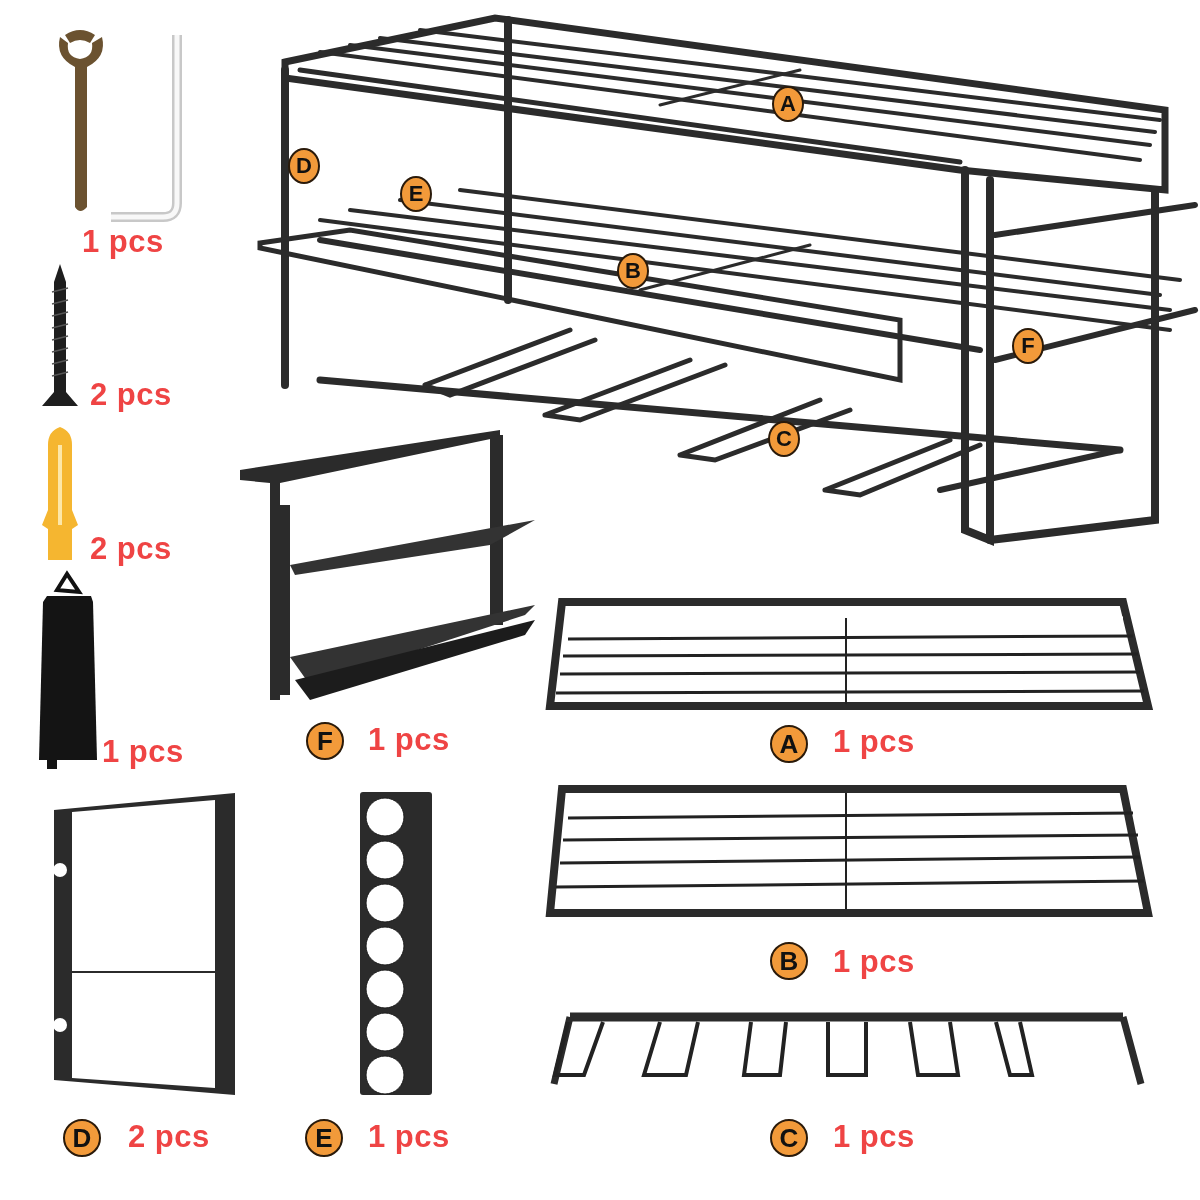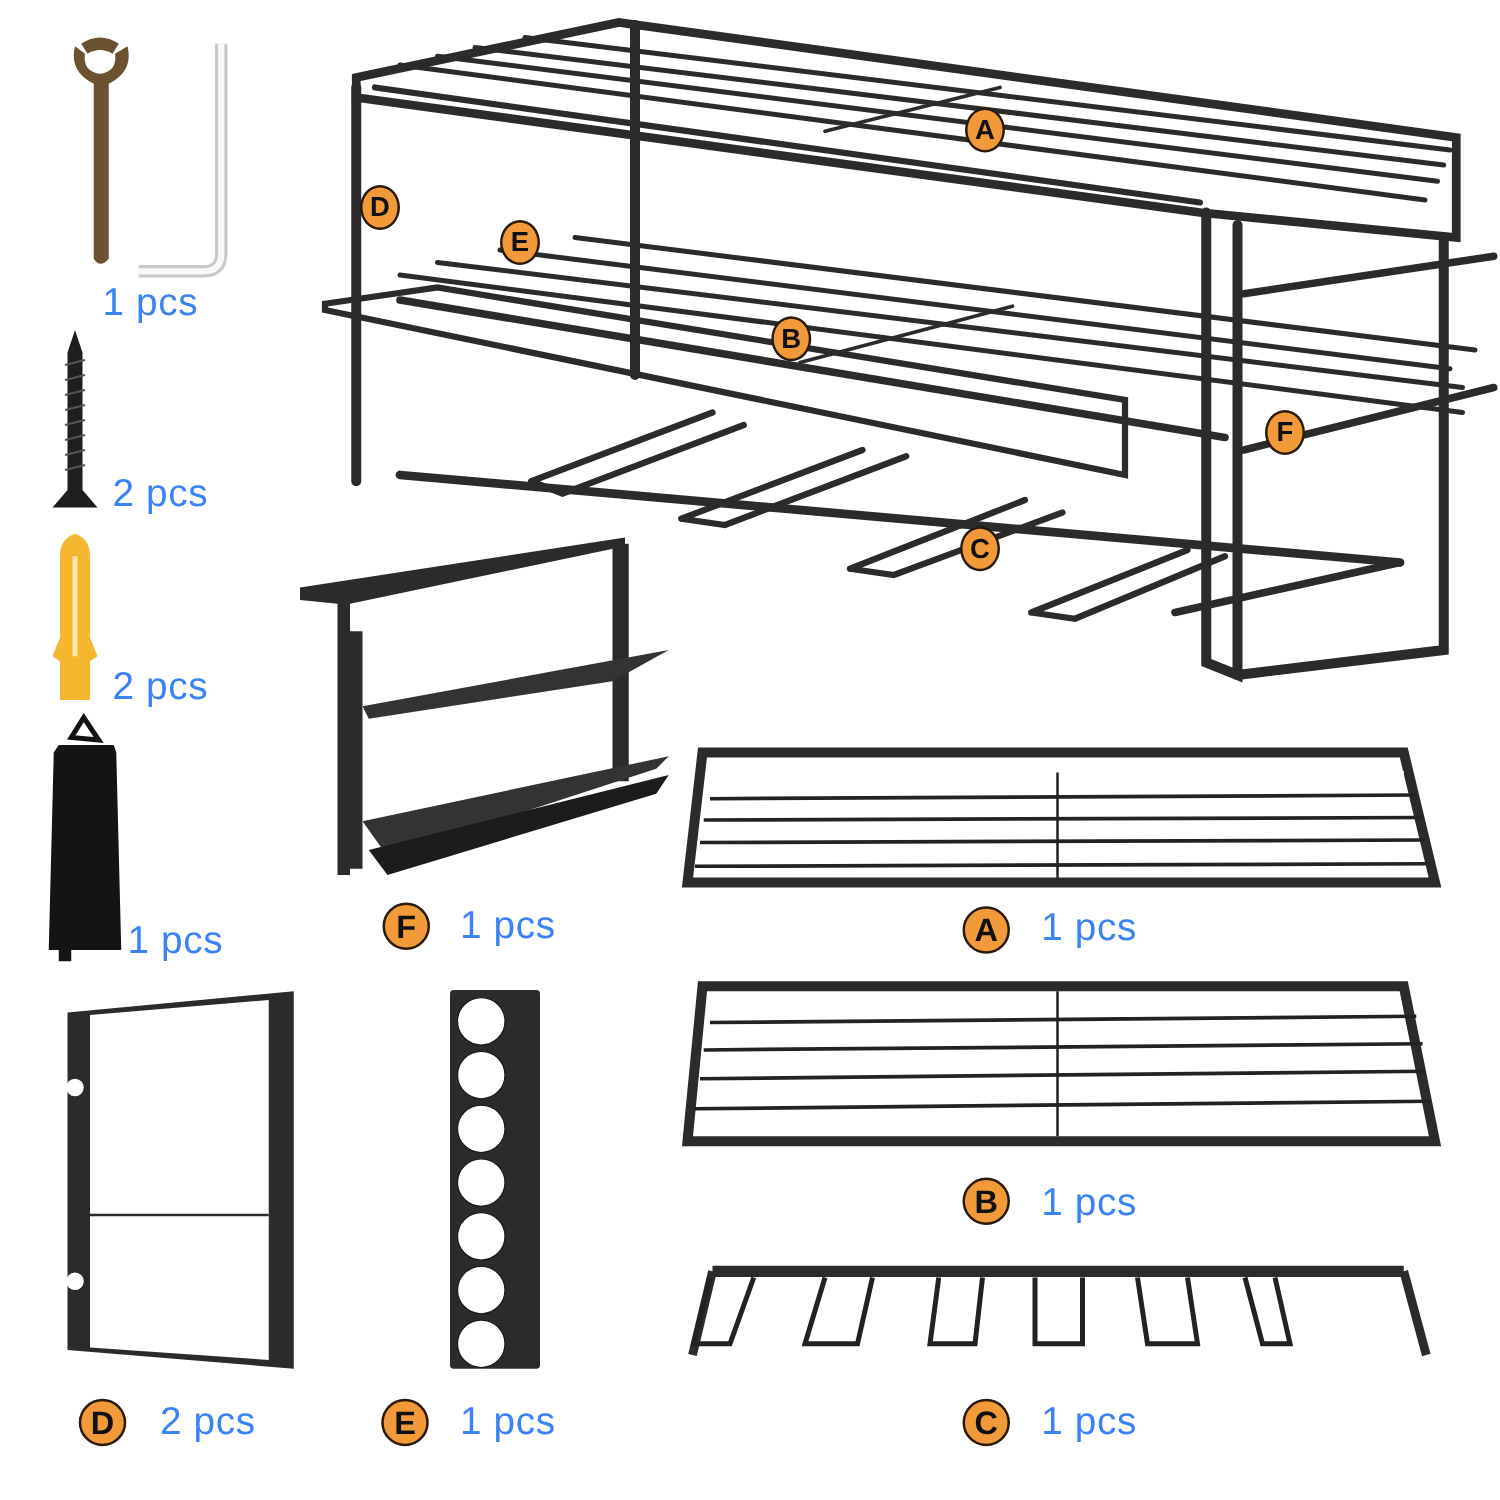--- a/index.html
+++ b/index.html
@@ -1,18 +1,18 @@
 <!DOCTYPE html>
 <html><head>
 <meta charset="utf-8">
 <style>
   html, body { margin:0; padding:0; background:#ffffff; }
   body { width:1200px; height:1200px; position:relative; overflow:hidden;
          font-family:"Liberation Sans", sans-serif; }
-  .qty { position:absolute; font-weight:normal; font-size:31px; color:#3b82f6; white-space:nowrap; letter-spacing:0.5px; }
+  .qty { position:absolute; font-weight:bold; font-size:31px; color:#ef4444; white-space:nowrap; letter-spacing:0.5px; }
   .badge { position:absolute; width:38px; height:38px; border-radius:50%;
            background:#f29a3a; border:2px solid #2a1a0a; box-sizing:border-box;
            display:flex; align-items:center; justify-content:center;
            font-weight:bold; font-size:26px; color:#111; }
   .badge.sm { width:32px; height:36px; font-size:22px; }
   svg { position:absolute; overflow:visible; }
 </style>
 </head>
 <body>
 

